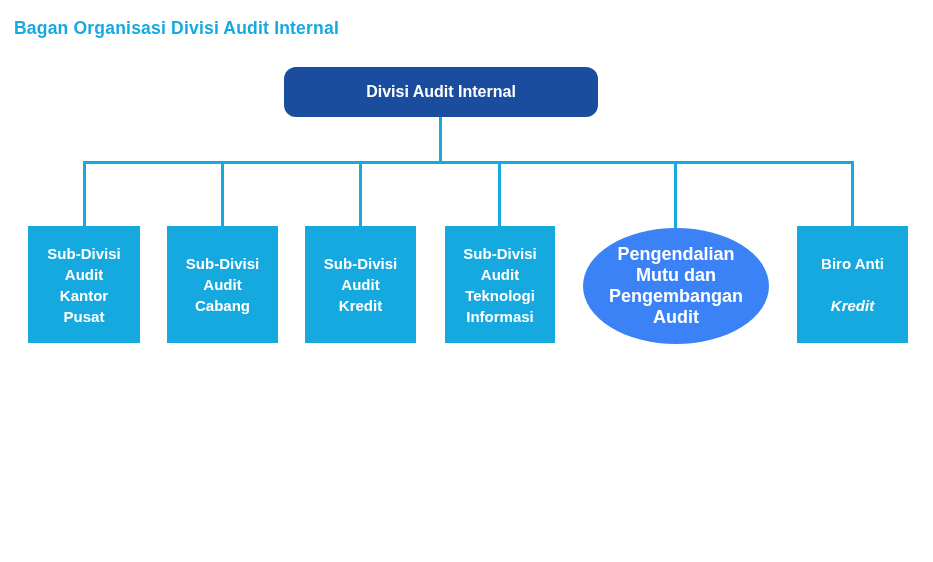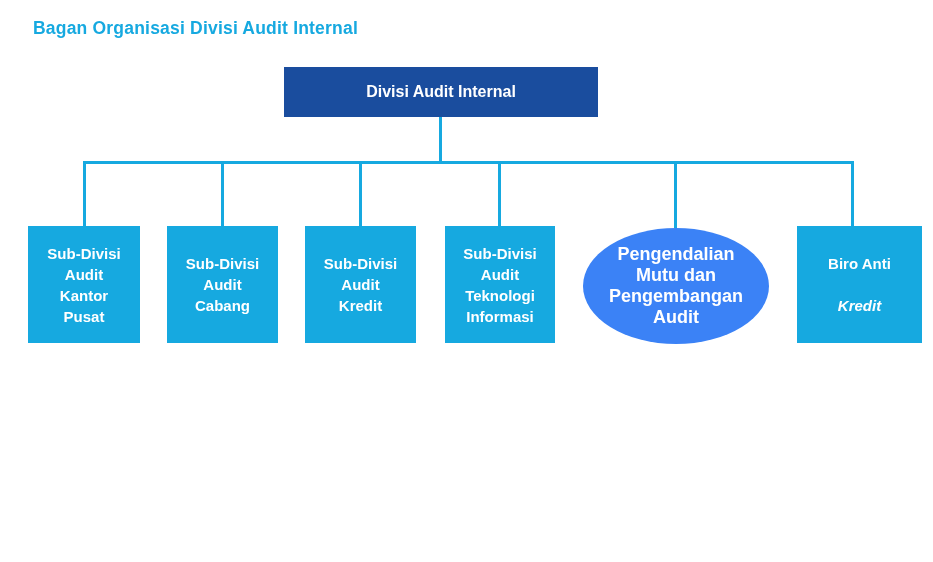--- a/index.html
+++ b/index.html
@@ -13,39 +13,39 @@
     overflow: hidden;
   }
   .chart-title {
     position: absolute;
     left: 14px;
     top: 18px;
     font-size: 17.5px;
     font-weight: 700;
     color: #16a9e0;
     letter-spacing: 0.2px;
-    margin-left: 19px;
   }
   .node {
     position: absolute;
     display: flex;
     align-items: center;
     justify-content: center;
     text-align: center;
     color: #ffffff;
     font-weight: 700;
   }
   .node .label { white-space: pre-line; }
   .root-node {
     left: 284px;
     top: 67px;
     width: 314px;
     height: 50px;
     background: #1a4d9e;
     font-size: 16px;
+    border-radius: 12px;
   }
   .child-rect {
     background: #16a9e0;
     top: 226px;
     height: 117px;
     font-size: 15px;
     line-height: 21px;
   }
   .child-ellipse {
     background: #3b82f6;
@@ -54,21 +54,21 @@
     width: 186px;
     height: 116px;
     border-radius: 50%;
     font-size: 18px;
     line-height: 21px;
   }
   .b1 { left: 28px;  width: 112px; }
   .b2 { left: 167px; width: 111px; }
   .b3 { left: 305px; width: 111px; }
   .b4 { left: 445px; width: 110px; }
-  .b6 { left: 797px; width: 125px; }
+  .b6 { left: 797px; width: 111px; }
   .italic { font-style: italic; display: block; }
   .block { display: block; }
   .connector {
     position: absolute;
     background: #16a9e0;
   }
   .stem   { left: 439px; top: 117px; width: 3px; height: 46px; }
   .hbar   { left: 83px;  top: 161px; width: 771px; height: 3px; }
   .drop   { top: 161px; width: 3px; height: 67px; }
   .d1 { left: 83px; }

